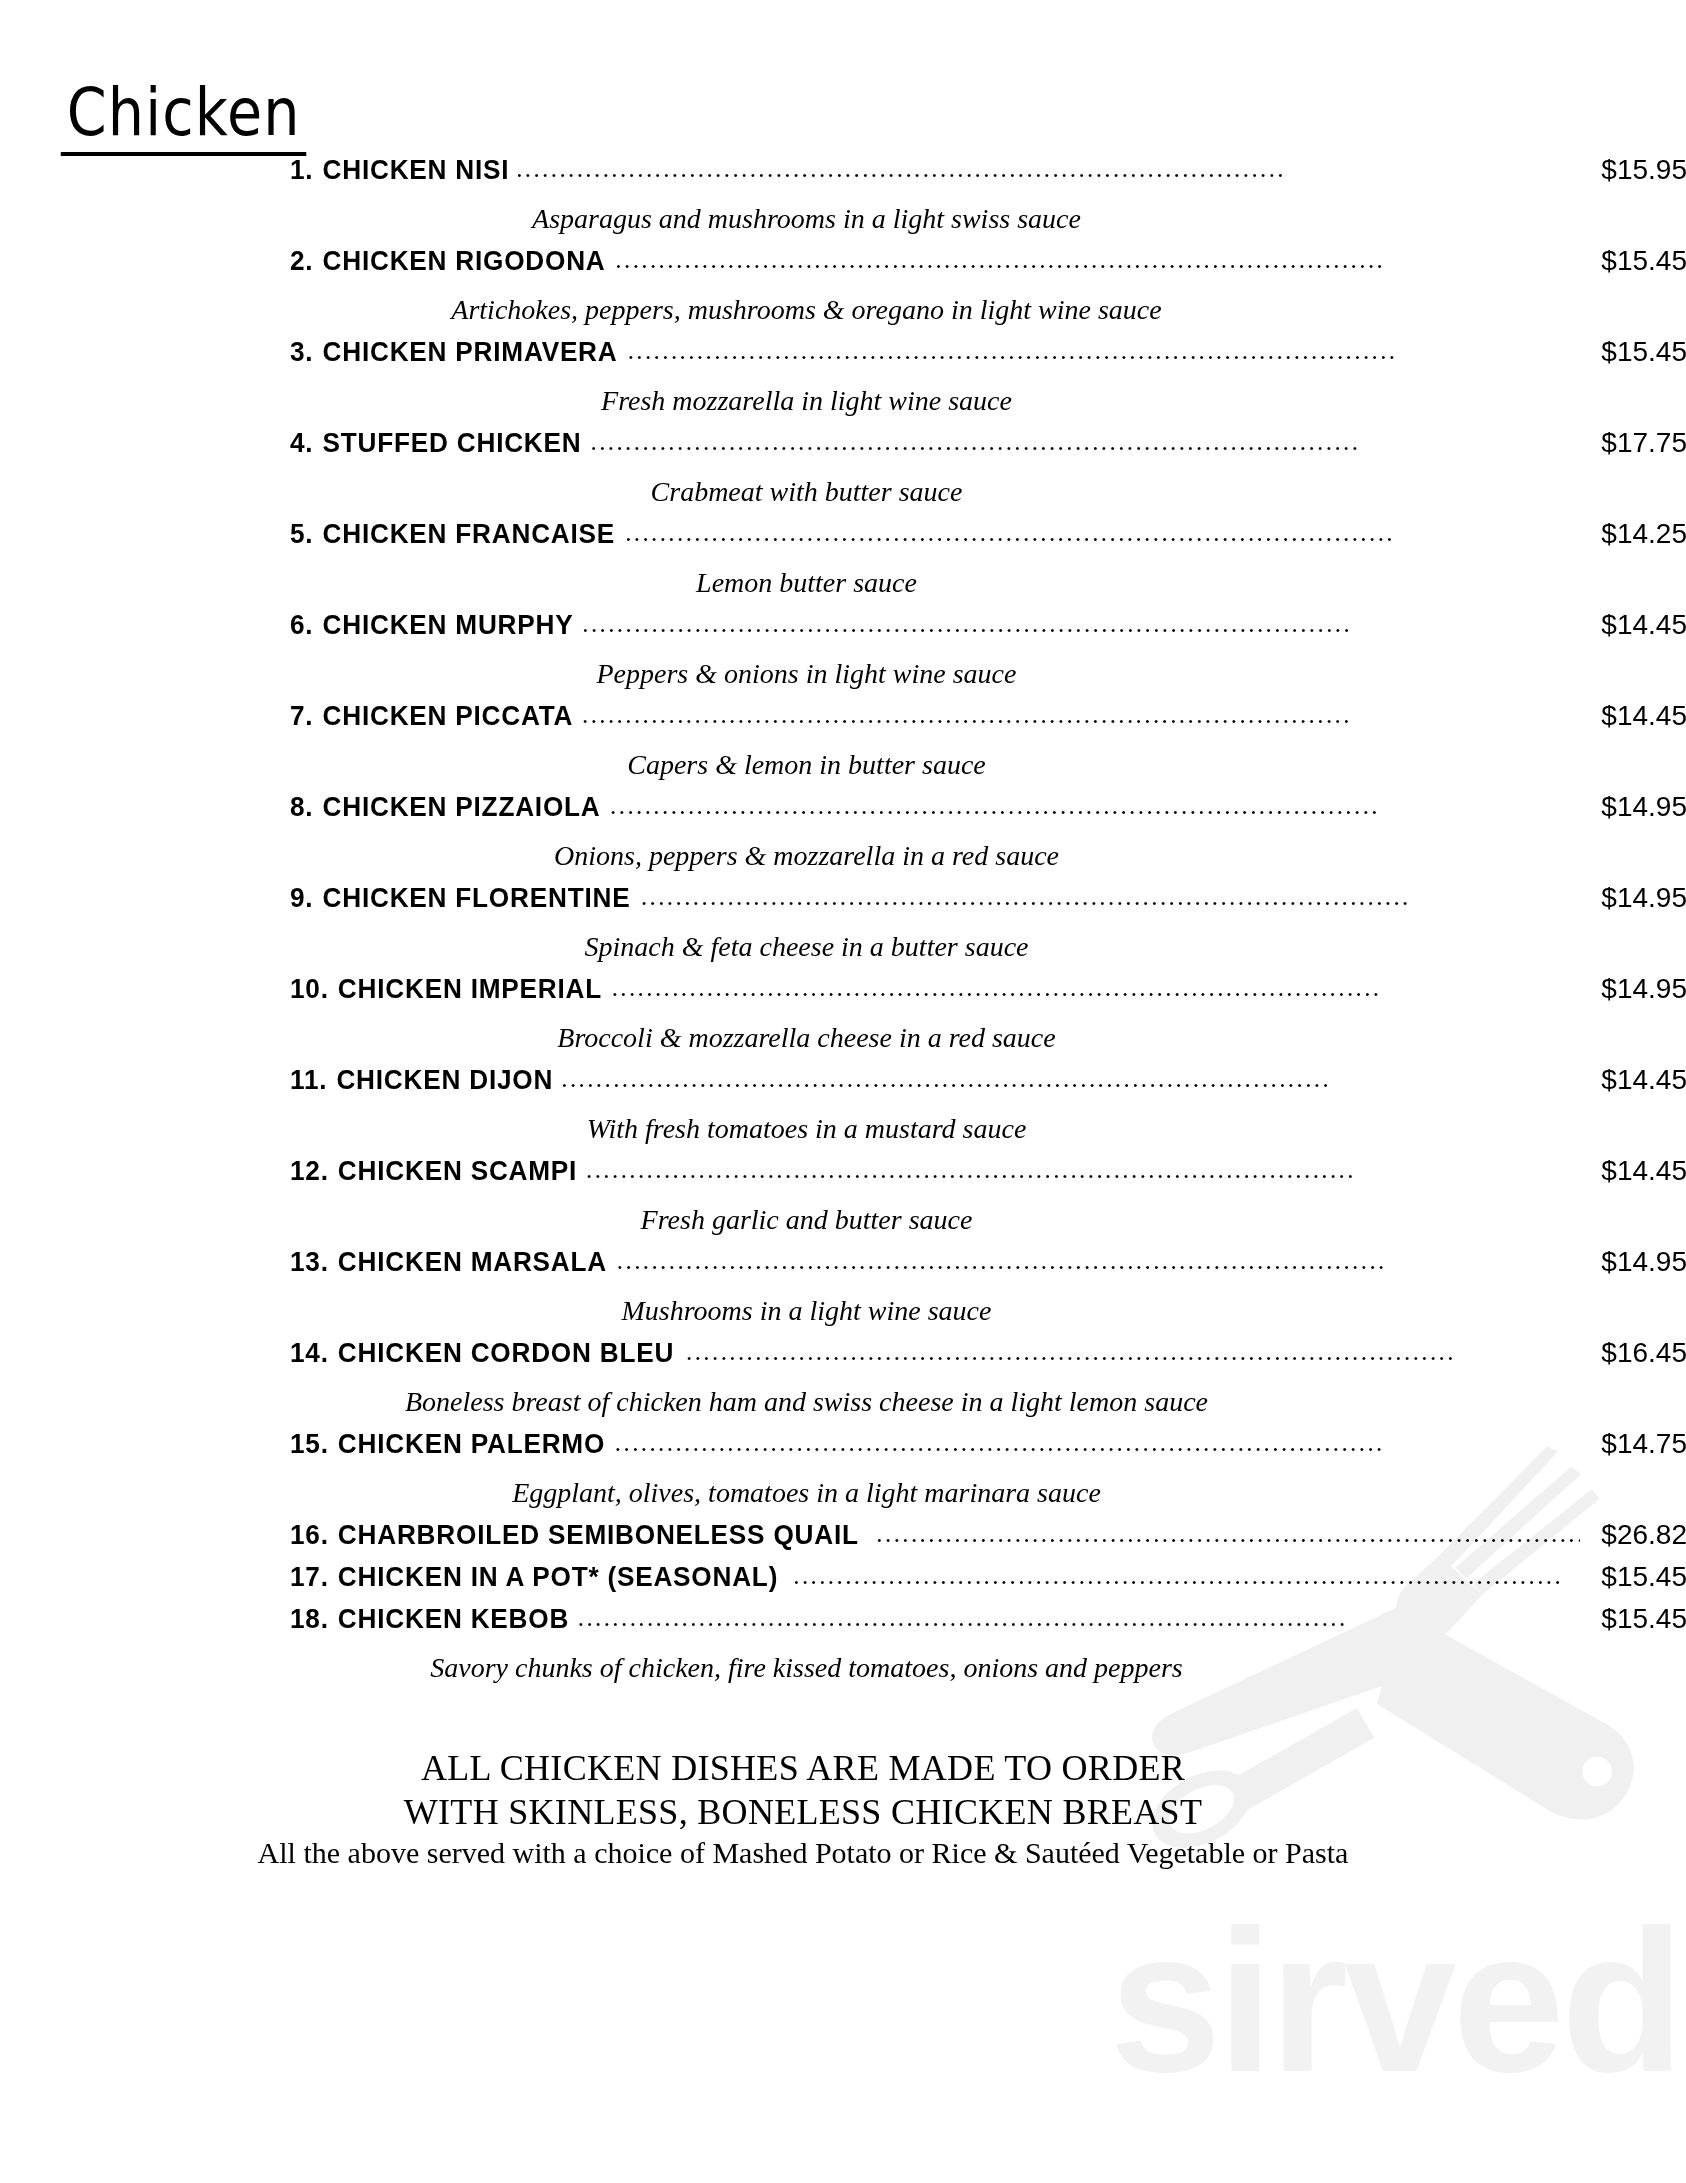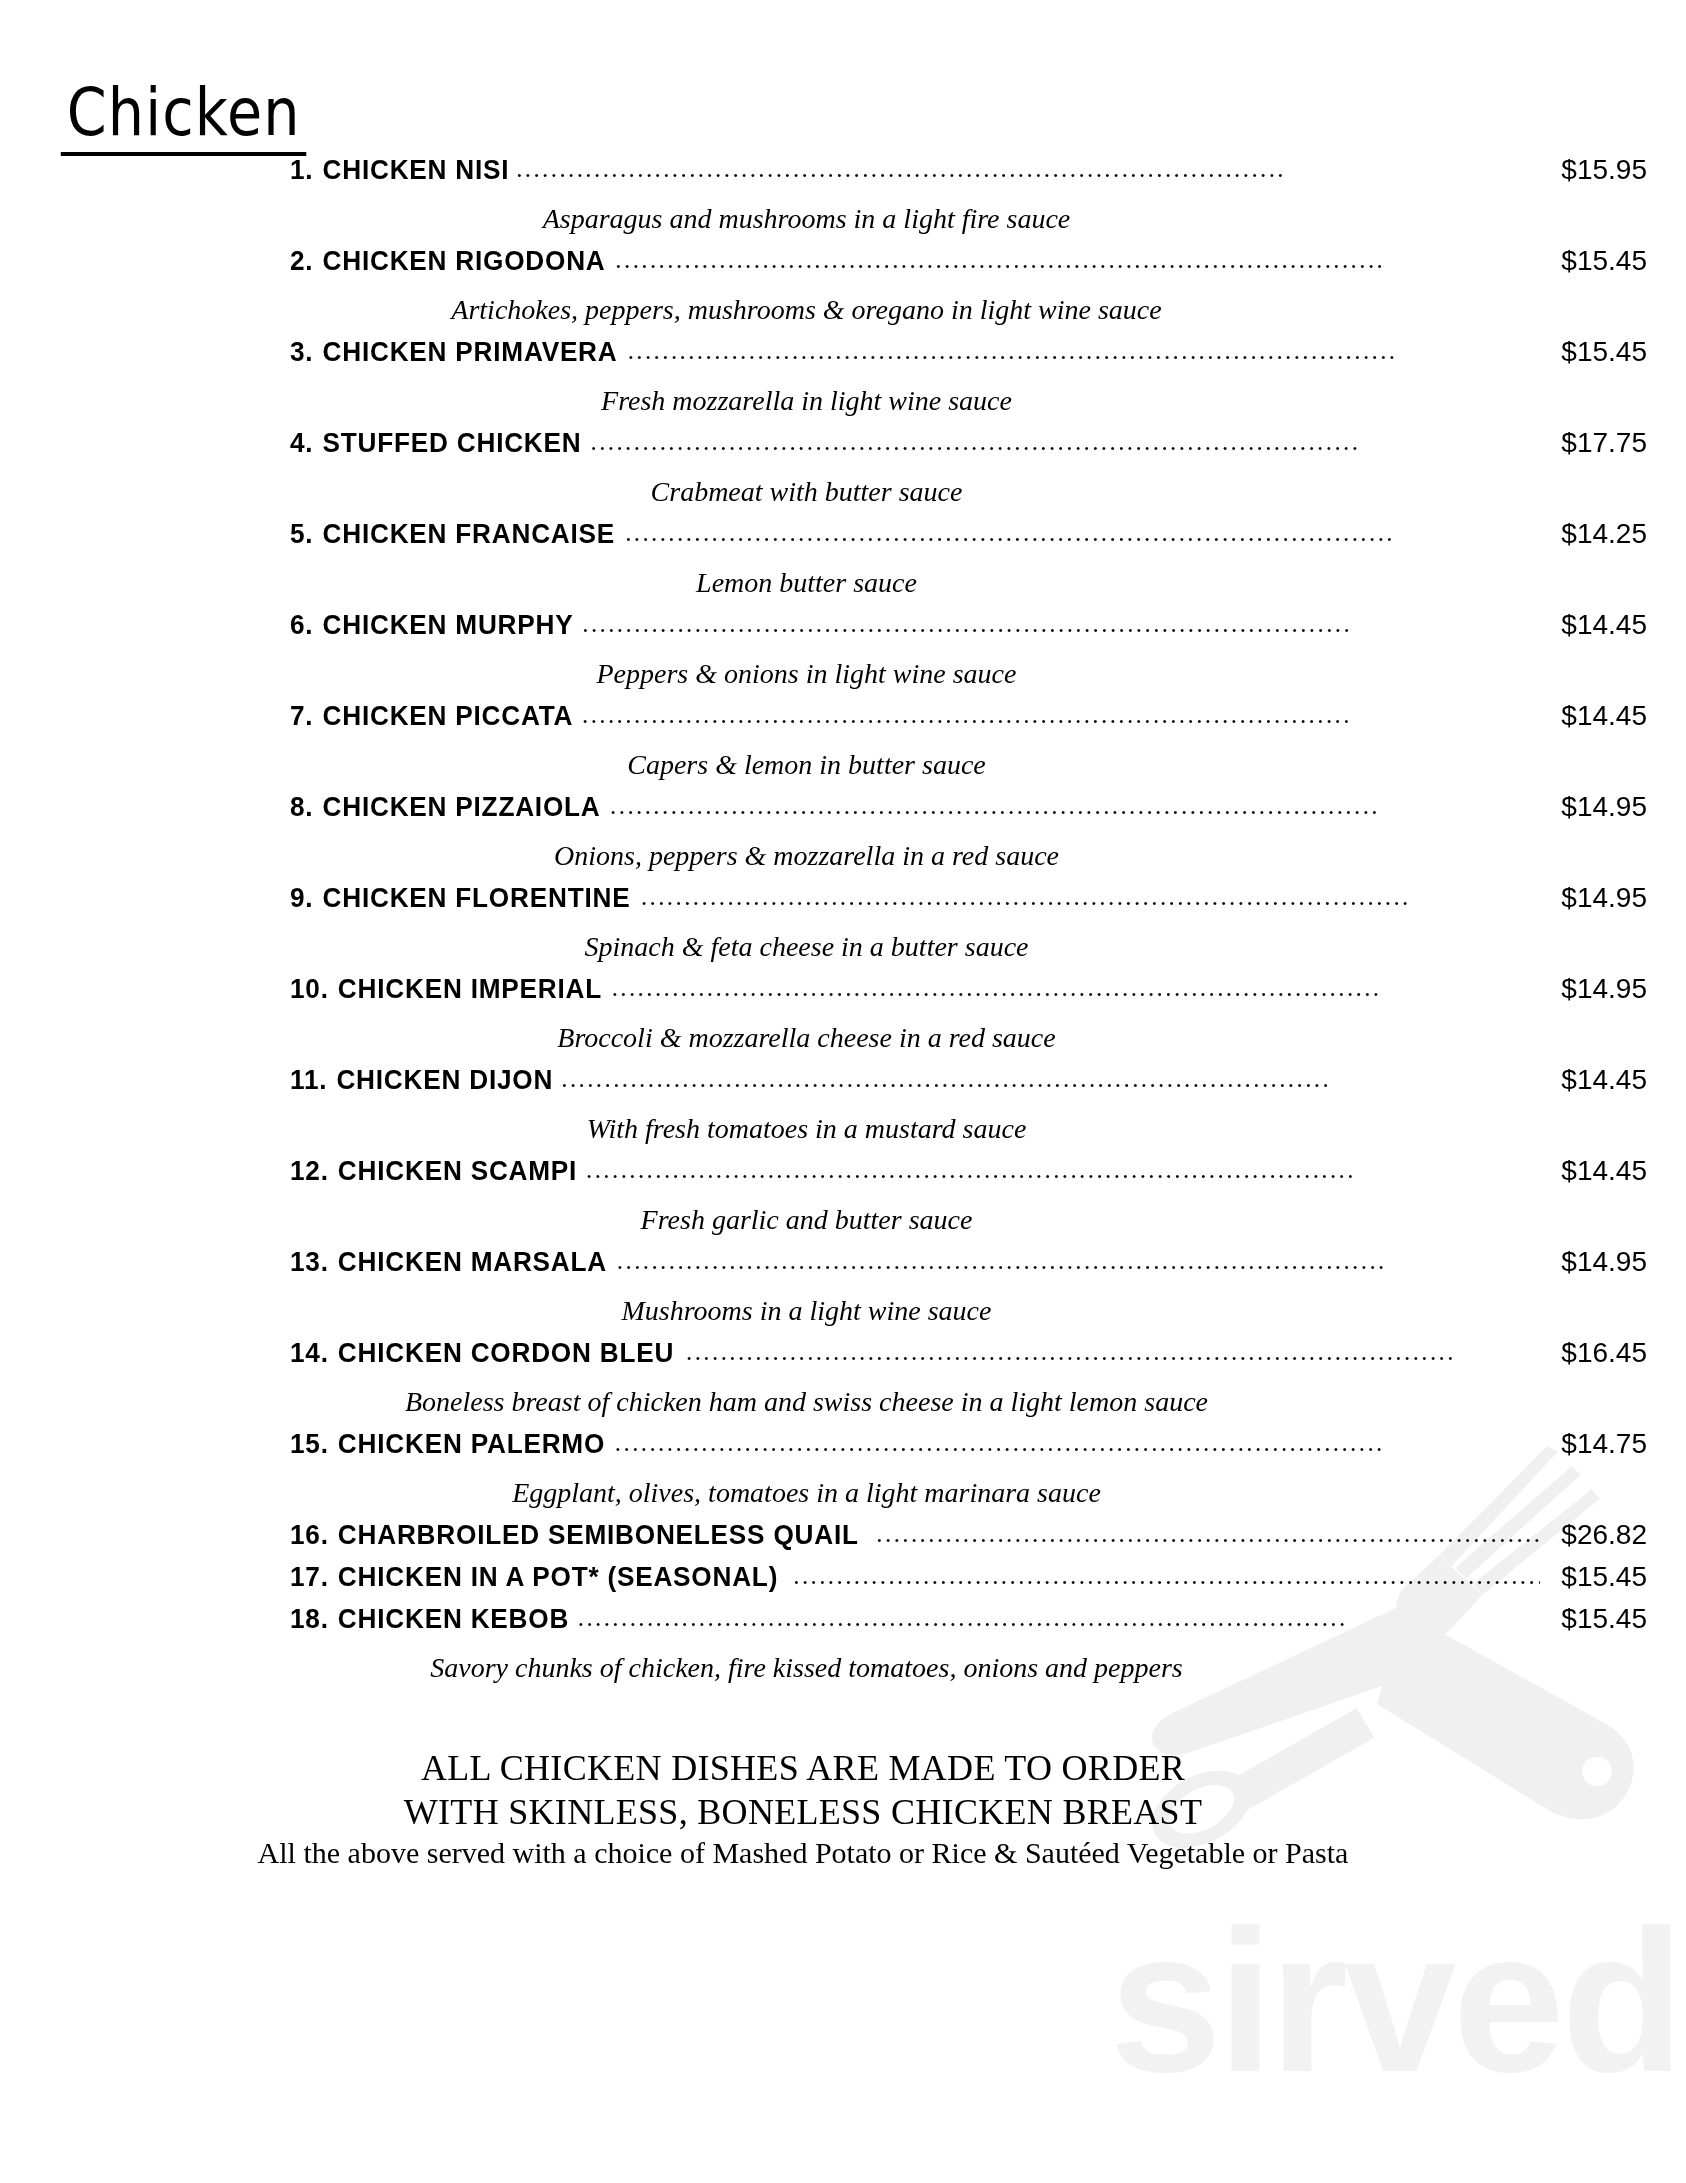--- a/index.html
+++ b/index.html
@@ -75,21 +75,20 @@
     padding: 0;
     list-style: none;
   }
   .item {
     position: relative;
   }
   .item-line {
     display: flex;
     align-items: baseline;
     padding-left: 290px;
-    padding-right: 40px;
     height: 45px;
   }
   .item-name {
     font-family: "Liberation Sans", "DejaVu Sans", sans-serif;
     font-weight: bold;
     font-size: 27px;
     line-height: 1;
     letter-spacing: 0.8px;
     transform: scaleX(0.97);
     transform-origin: left center;
@@ -181,21 +180,21 @@
     <span id="title-text">Chicken</span>
   </div>
 
   <ul id="menu">
       <li class="item">
         <div class="item-line">
           <span class="item-name"><span style="margin-right: 9.4px;">1.</span><span class="item-name">CHICKEN NISI</span></span>
           <span class="leader">.........................................................................................</span>
           <span class="item-price">$15.95</span>
         </div>
-        <div class="item-desc">Asparagus and mushrooms in a light fire sauce</div>
+        <div class="item-desc">Asparagus and mushrooms in a light swiss sauce</div>
       </li>
       <li class="item">
         <div class="item-line">
           <span class="item-name"><span style="margin-right: 9.4px;">2.</span><span class="item-name">CHICKEN RIGODONA</span></span>
           <span class="leader">.........................................................................................</span>
           <span class="item-price">$15.45</span>
         </div>
         <div class="item-desc">Artichokes, peppers, mushrooms &amp; oregano in light wine sauce</div>
       </li>
       <li class="item">

